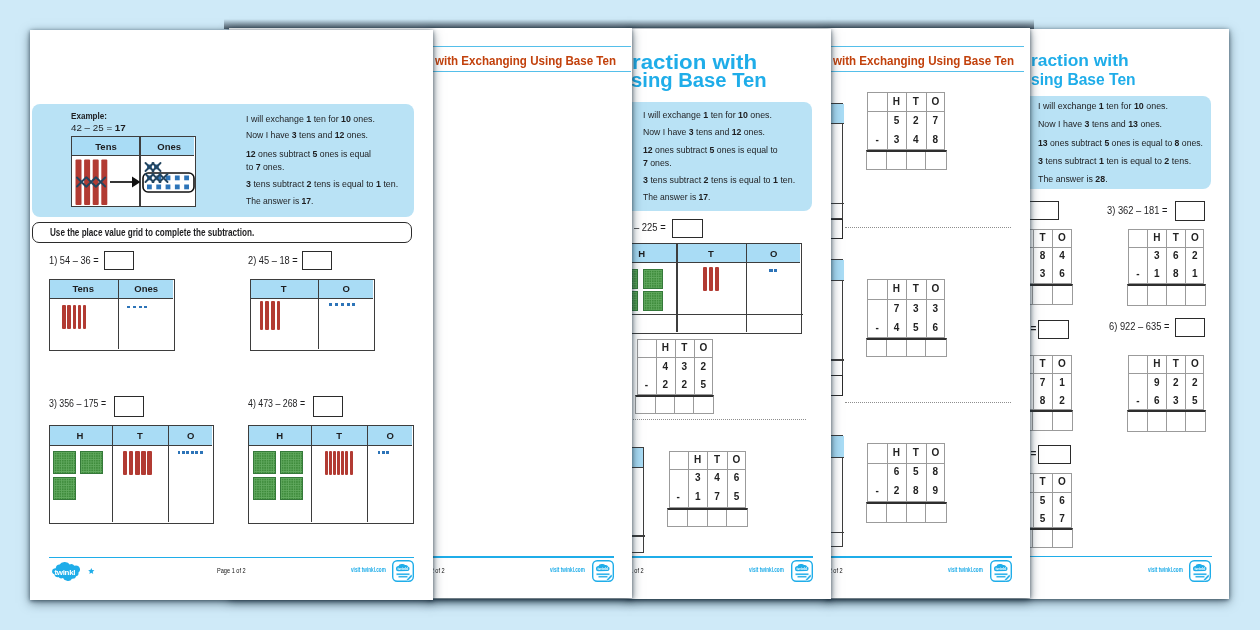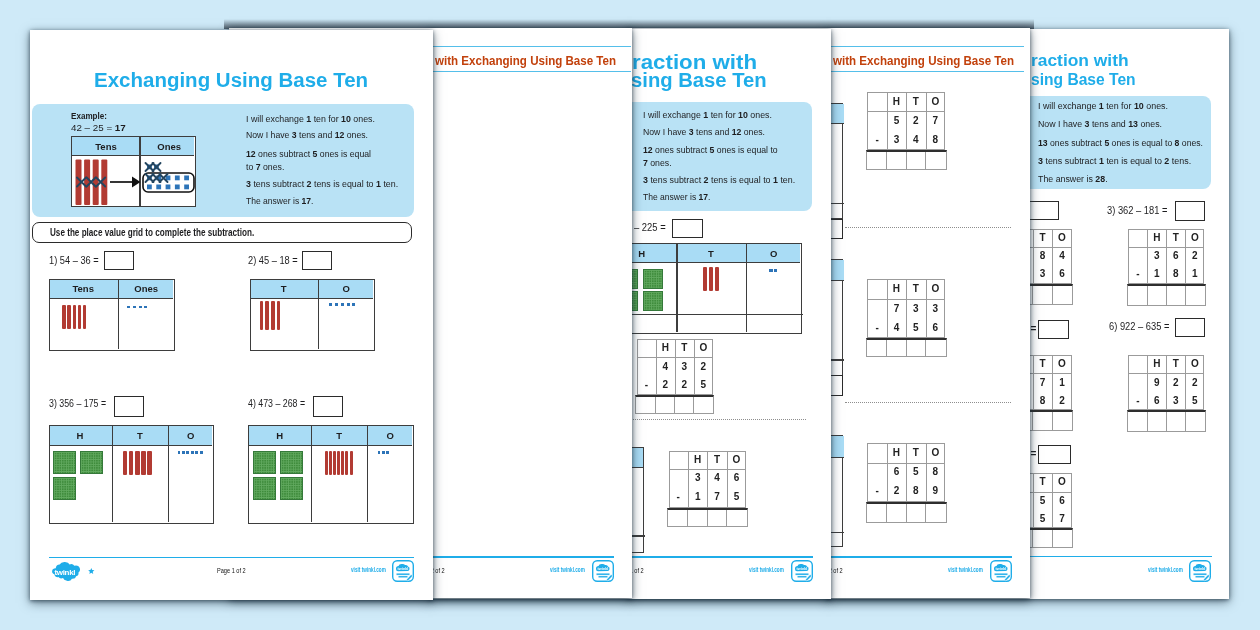--- a/index.html
+++ b/index.html
@@ -440,21 +440,20 @@
           <text x="11" y="9.5" font-family="Liberation Sans" font-size="3.8" font-weight="bold" fill="#fff" text-anchor="middle">twinkl</text>
           <rect x="4.5" y="13.4" width="13" height="1.7" fill="#1fade9" opacity=".9"></rect>
           <rect x="6.5" y="16" width="9" height="1.5" fill="#1fade9" opacity=".9"></rect>
           <path d="M14.5 19.8 l4.6-5.2 1.6 1.3 -4.9 5.1z" fill="#1fade9" stroke="#fff" stroke-width="0.5"></path>
         </svg></div>
 </div>
 
 <div class="sheet" style="left:29.5px;top:29.5px;">
 
 
-<div class="bigtitle" style="left:64.5px;top:41.7px;"><span class="sx" style="transform:scaleX(1.051);">Exchanging Using Base Ten</span></div>
 
 <div class="abs" style="left:2px;top:74.0px;width:382.1px;height:113.5px;background:#b9e2f5;border-radius:8px;"></div>
 
 <div class="t" style="left:41.5px;top:81.7px;font-size:9.5px;font-weight:bold;color:#1d1d1f;"><span class="sx" style="transform:scaleX(0.853);">Example:</span></div>
 
 <div class="t" style="left:41.5px;top:93.0px;font-size:9.8px;color:#1d1d1f;"><span class="sx" style="transform:scaleX(1.000);">42 – 25 = <b>17</b></span></div>
 
 <div class="abs" style="left:41.8px;top:106.4px;width:125.0px;height:71.6px;border:1.4px solid #3d3d3d;background:#fff;">
         <div class="pvhdr" style="left:0;top:0;width:122.2px;height:19.4px;border-bottom:1.4px solid #3d3d3d;"></div>
         <div class="abs" style="left:66.9px;top:0;width:1.4px;height:68.8px;background:#3d3d3d;"></div>

